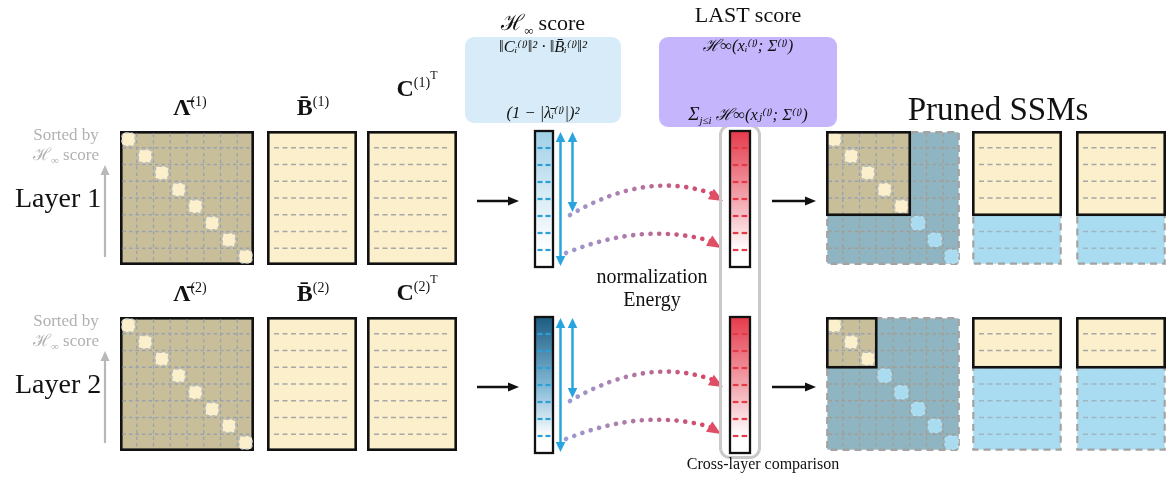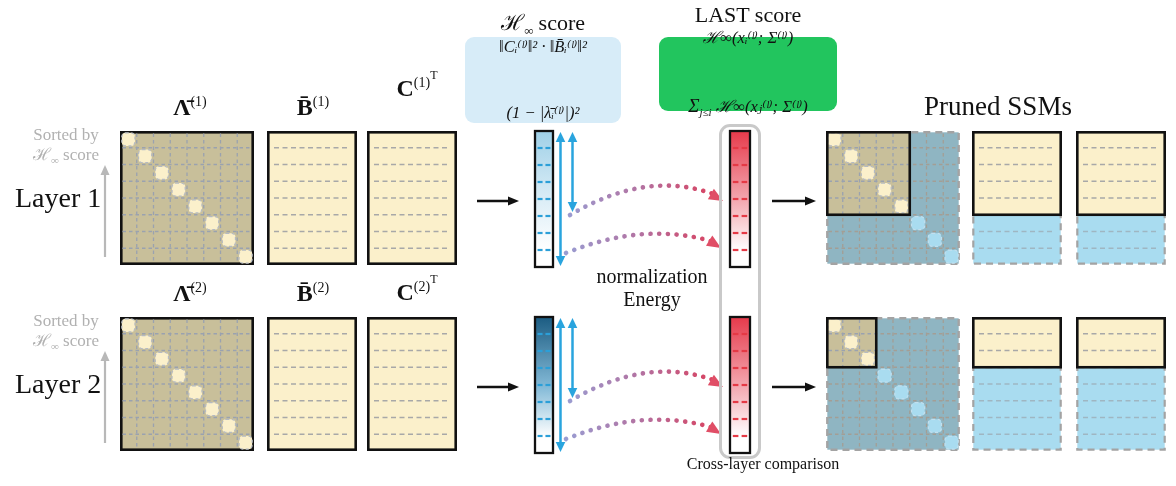--- a/index.html
+++ b/index.html
@@ -18,21 +18,21 @@
 
   .mat-label{position:absolute;transform:translateX(-50%);white-space:nowrap;font-weight:bold;
              font-size:24px;line-height:1;}
   .mat-label sup{font-weight:normal;font-size:14px;}
   .mat-label .tsup{font-size:12px;position:relative;top:-8px;font-weight:normal;}
 
   .layer-label{position:absolute;font-size:28px;line-height:1;}
   .sorted{position:absolute;width:90px;text-align:center;font-size:17px;line-height:1.15;}
   .sorted sub{font-size:11px;}
 
-  .pruned-title{position:absolute;transform:translateX(-50%);font-size:27px;white-space:nowrap;}
+  .pruned-title{position:absolute;transform:translateX(-50%);font-size:33px;white-space:nowrap;}
   .energy{position:absolute;transform:translateX(-50%);font-size:20px;text-align:center;line-height:1.15;white-space:nowrap;}
   .crosslayer{position:absolute;transform:translateX(-50%);font-size:16px;white-space:nowrap;}
 
   .graybox{position:absolute;border:3px solid #c9c9c9;border-radius:11px;box-sizing:border-box;background:transparent;}
 
   svg.mat,svg.bar{position:absolute;overflow:visible;}
   #connector{position:absolute;left:0;top:0;}
 </style>
 </head>
 <body>
@@ -87,21 +87,21 @@
     <span>ℋ</span><sub>∞</sub><span class="t-word">score</span>
   </div>
   <div class="sec-title" style="left:748px;top:2px;">LAST score</div>
 
   <div class="fbox" id="hinf-box" style="left: 465px; top: 37px; width: 156px; height: 86px; background: rgb(215, 236, 248);">
     <div>‖Cᵢ⁽ˡ⁾‖² · ‖B̄ᵢ⁽ˡ⁾‖²</div>
     <div class="frac-line"></div>
     <div>(1 − |λ̄ᵢ⁽ˡ⁾|)²</div>
   </div>
 
-  <div class="fbox" id="last-box" style="left: 659px; top: 37px; width: 178px; height: 74px; background: #22c55e;">
+  <div class="fbox" id="last-box" style="left: 659px; top: 37px; width: 178px; height: 90px; background: #c4b5fd;">
     <div>ℋ∞(xᵢ⁽ˡ⁾; Σ⁽ˡ⁾)</div>
     <div class="frac-line"></div>
     <div>
       <span class="sigma">Σ</span><sub>j≤i</sub><span> ℋ∞(xⱼ⁽ˡ⁾; Σ⁽ˡ⁾)</span>
     </div>
   </div>
 
   <div class="pruned-title" style="left:998px;top:91px;">Pruned SSMs</div>
 
   <div class="energy" style="left:652px;top:265px;">

